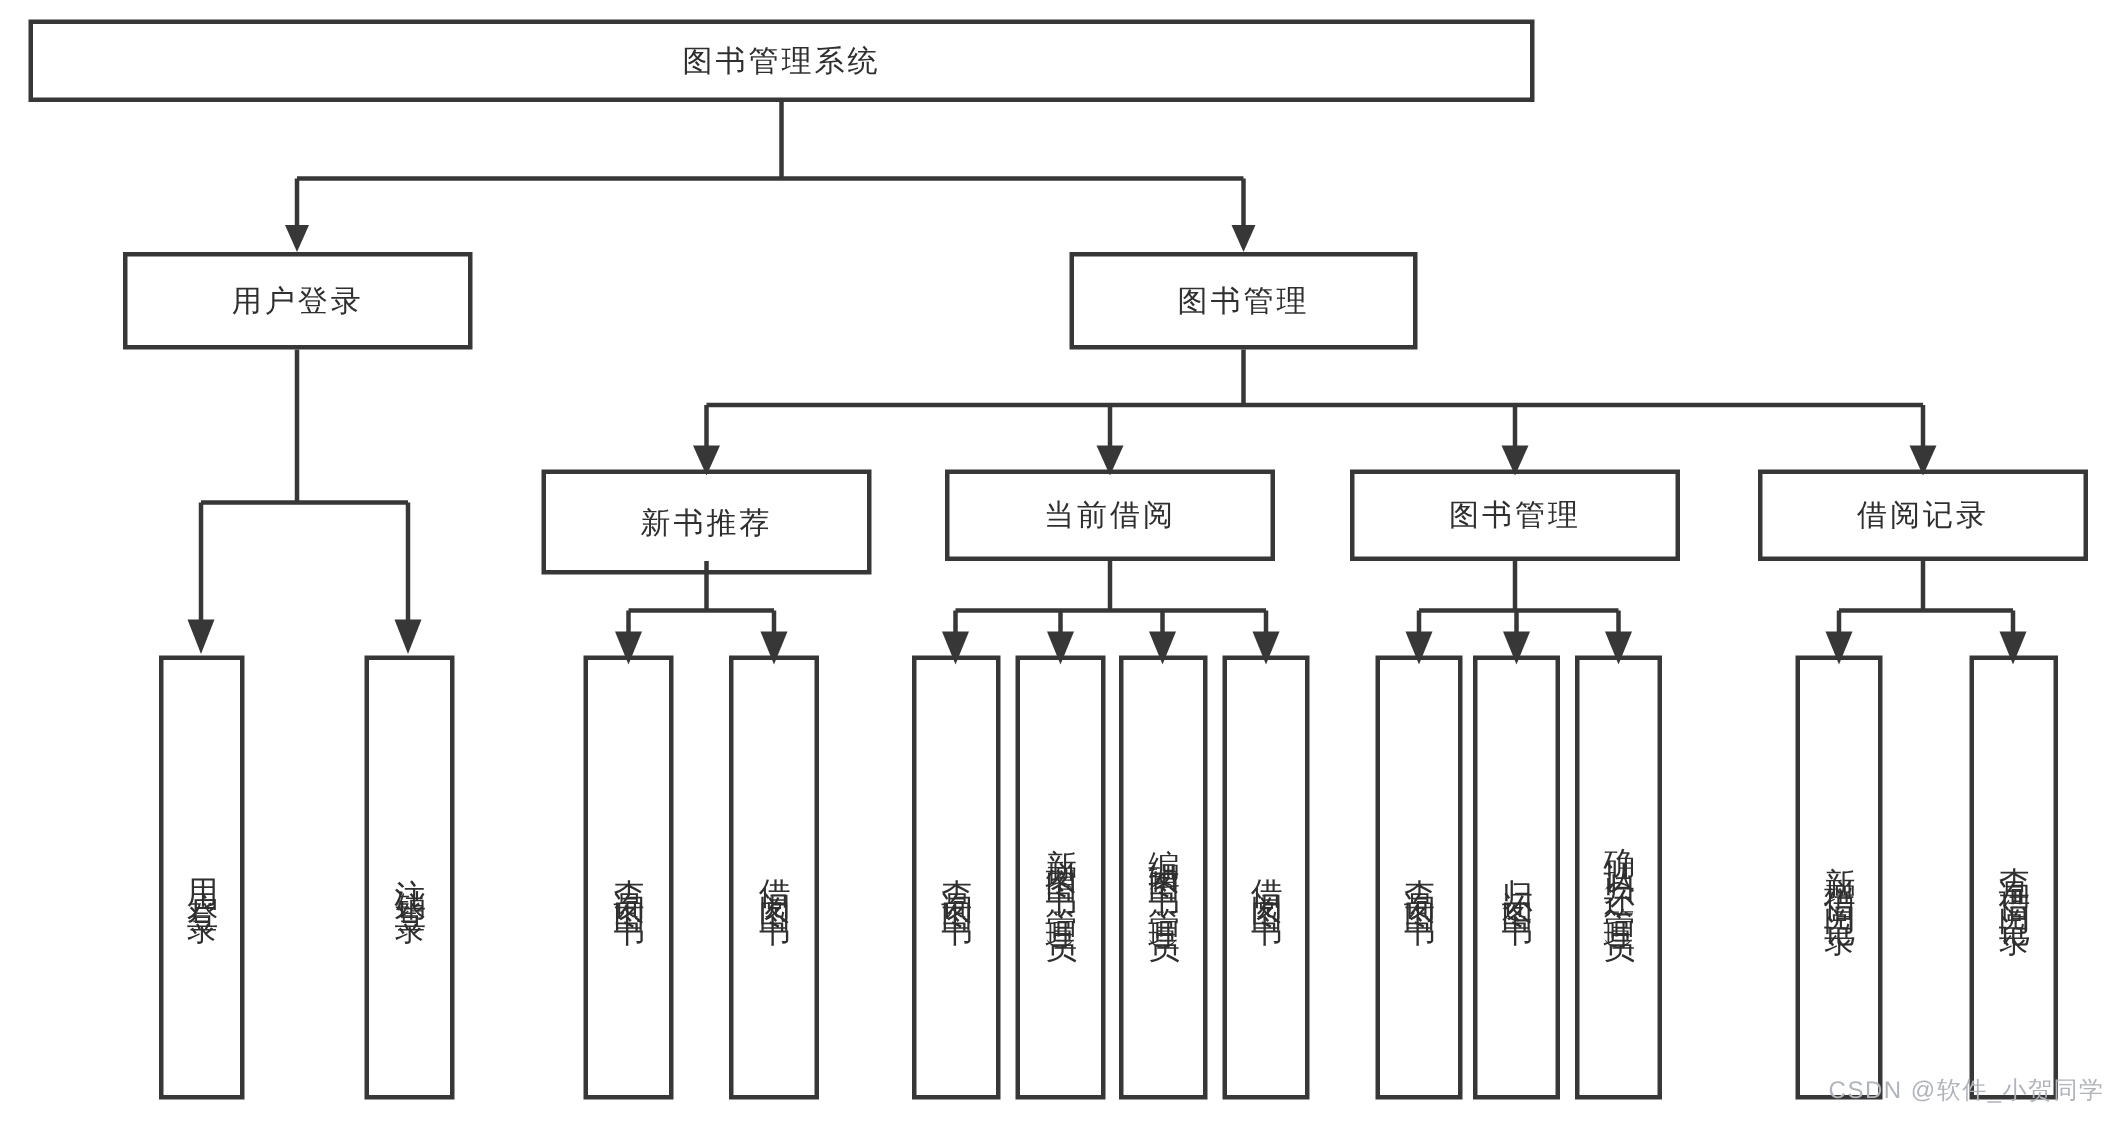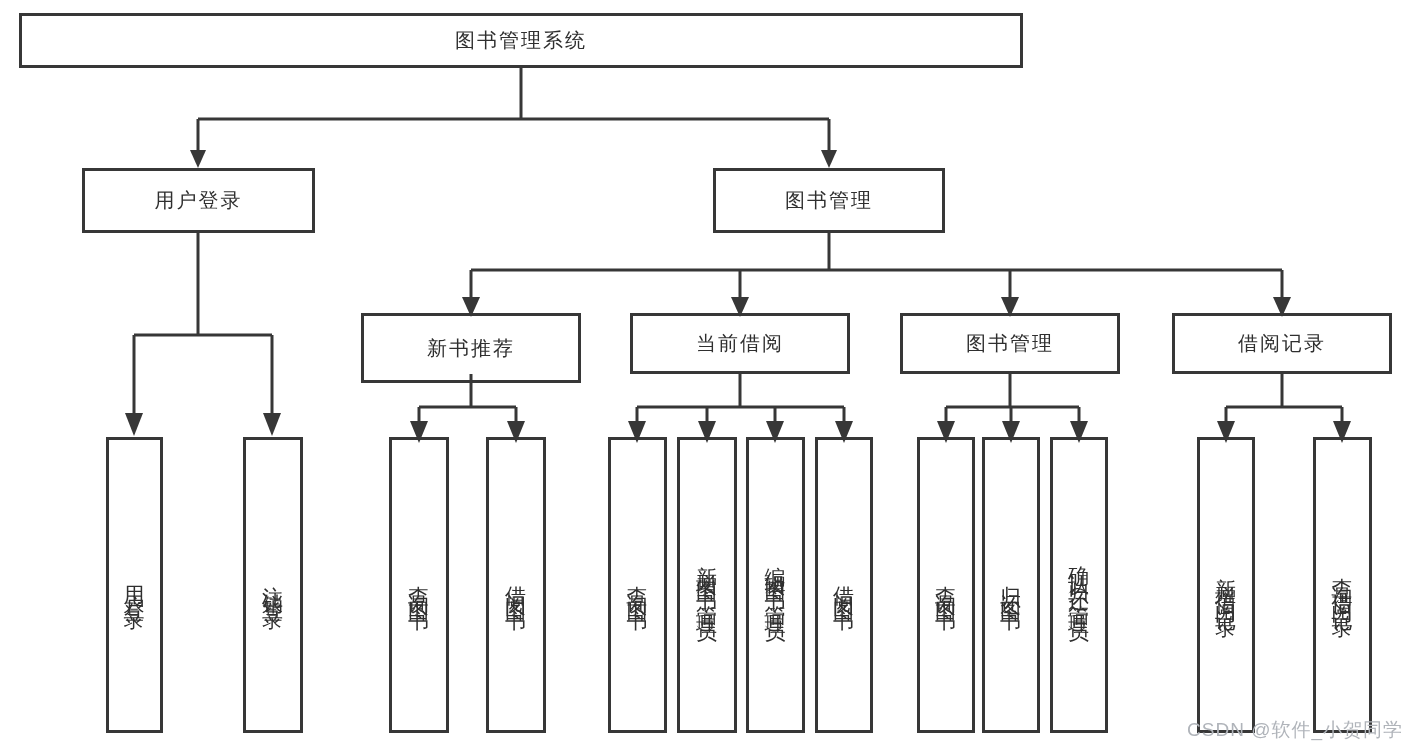--- a/index.html
+++ b/index.html
@@ -24,21 +24,21 @@
     writing-mode:vertical-rl;text-orientation:mixed;
     font-size:21px;letter-spacing:8px;line-height:1;
     color:var(--text);
   }
   #wires{
     position:absolute;left:0;top:0;width:1405px;height:747px;
     z-index:2;pointer-events:none;
   }
   #watermark{
     position:absolute;top:717px;right:2px;z-index:3;
-    font-size:19px;color:var(--watermark);letter-spacing:1px;
+    font-size:16px;color:var(--watermark);letter-spacing:1px;
     white-space:nowrap;
   }
 </style>
 </head>
 <body>
 
 <div id="stage">
 
   <svg id="wires" viewBox="0 0 1405 747" xmlns="http://www.w3.org/2000/svg">
       <line x1="521" y1="68" x2="521" y2="119" stroke="#373737" stroke-width="3"></line>

